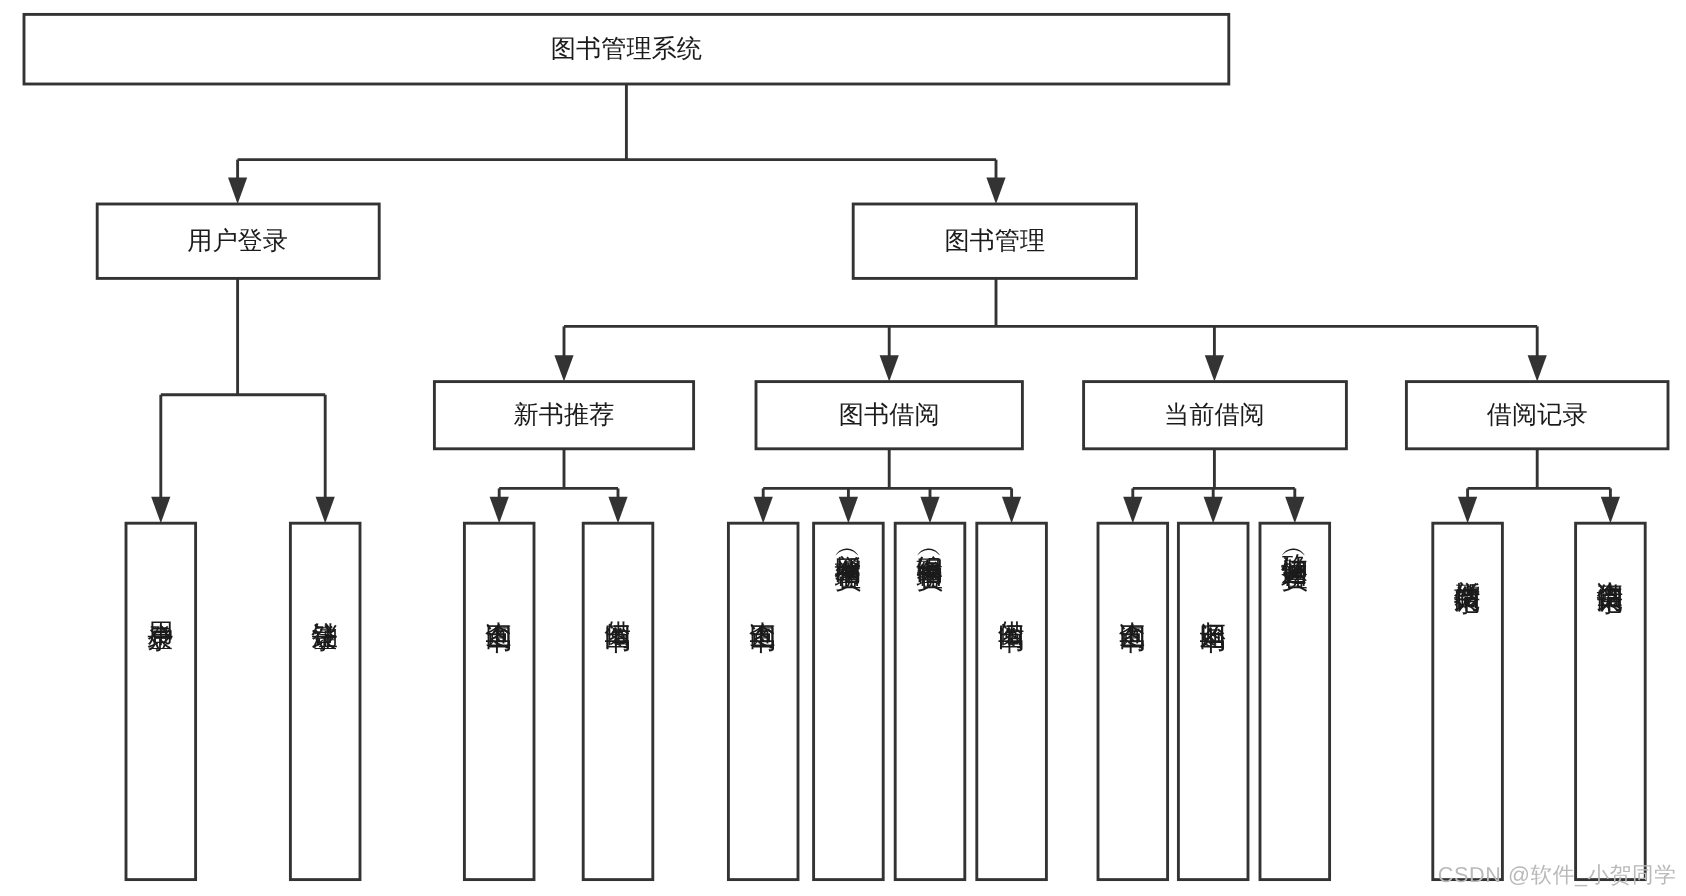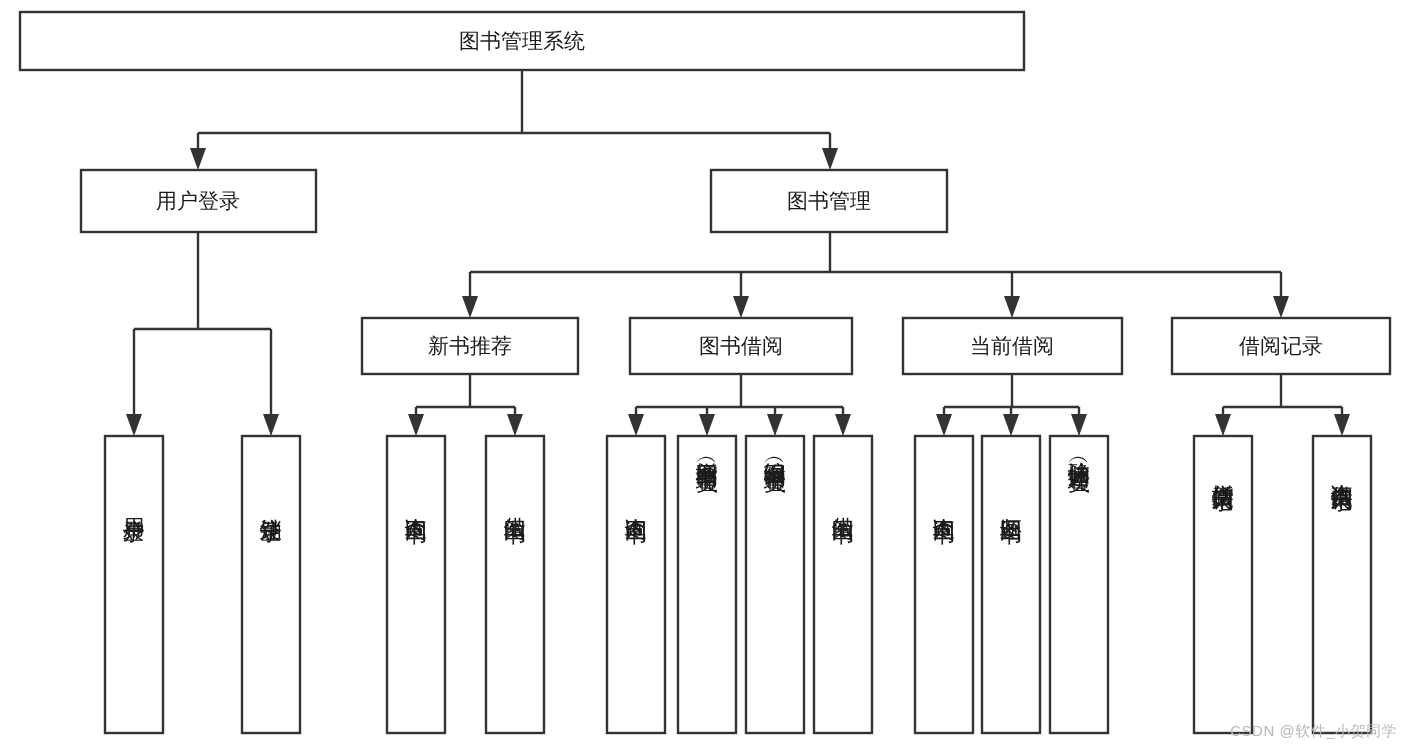--- a/index.html
+++ b/index.html
@@ -46,21 +46,21 @@
   }
   .arrow-head {
     fill: #333333;
     stroke: none;
   }
   .watermark {
     position: absolute;
     right: 8px;
     bottom: 6px;
     font-family: "Liberation Sans", "DejaVu Sans", sans-serif;
-    font-size: 15px;
+    font-size: 18px;
     color: #b9b9b9;
     white-space: nowrap;
     letter-spacing: 0.5px;
     user-select: none;
   }
   .vlabel-wrap {
     position: absolute;
     display: flex;
     align-items: flex-start;
     justify-content: center;

